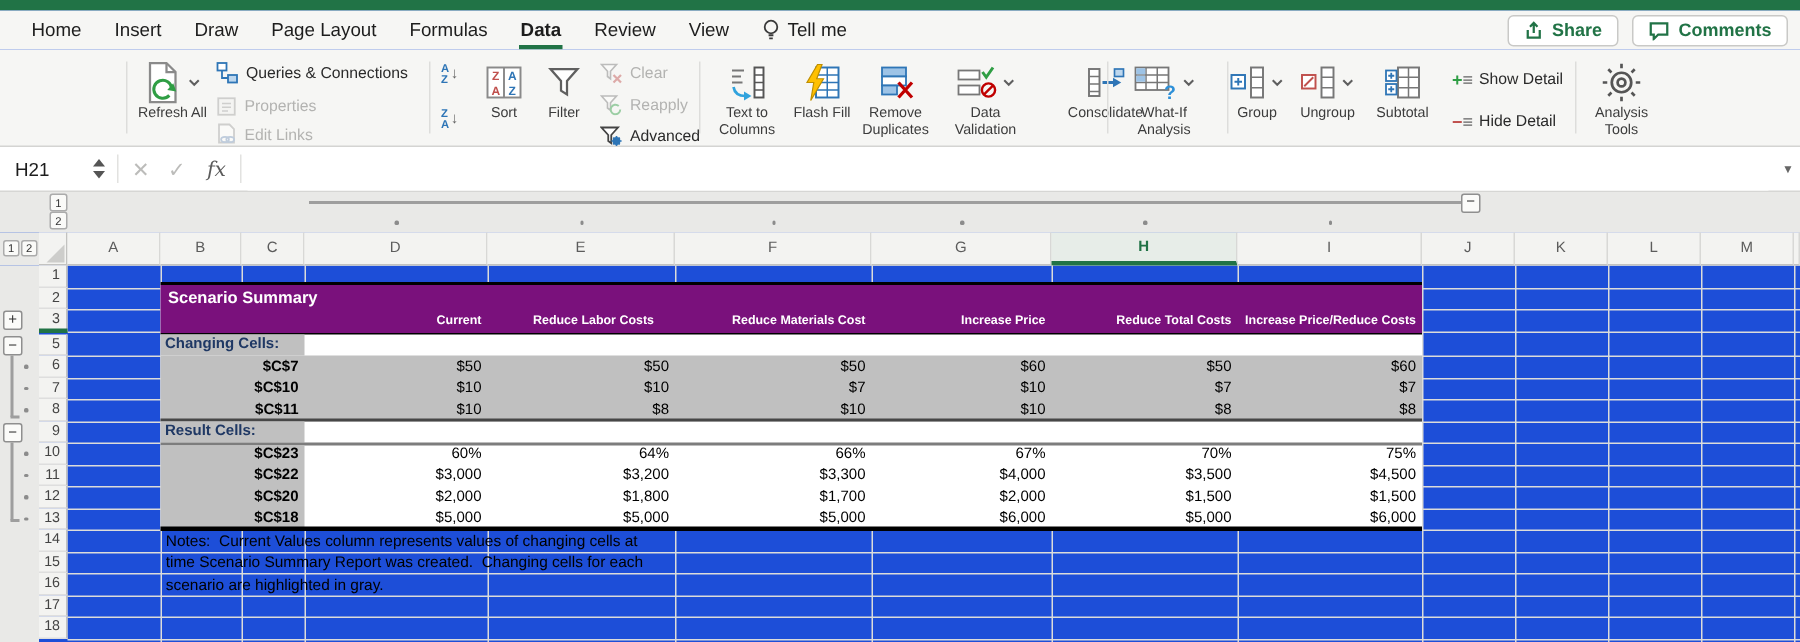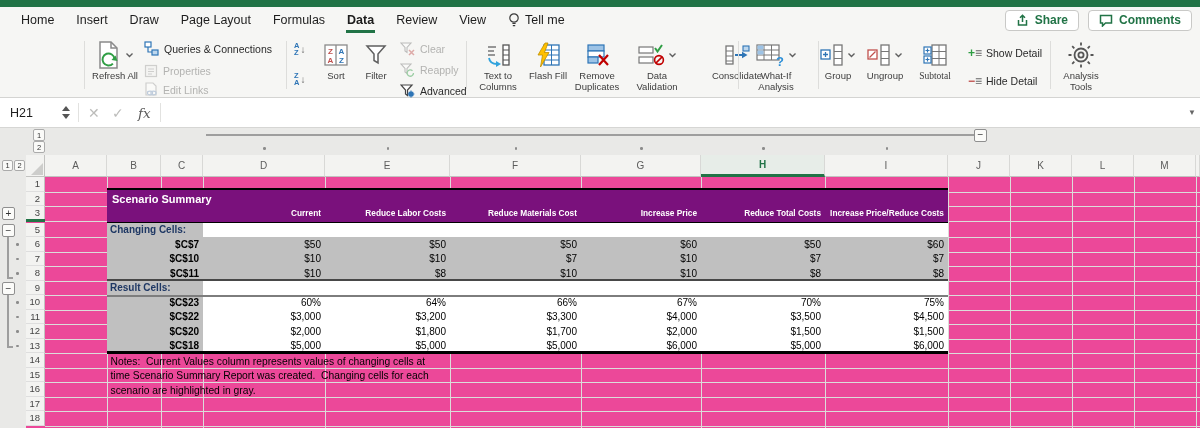--- a/index.html
+++ b/index.html
@@ -1,17 +1,17 @@
 <!DOCTYPE html>
 <html><head>
 <meta charset="utf-8">
 <style>
   html,body{margin:0;padding:0;background:#fff;}
   #app{position:relative;width:1200px;height:428px;overflow:hidden;
-       font-family:"Liberation Sans",sans-serif;background:#ec4899;}
+       font-family:"Liberation Sans",sans-serif;background:#1d4ed8;}
   .abs{position:absolute;}
 
   
   #top-strip{left:0;top:0;width:1200px;height:7px;background:#217346;}
 
   
   #menubar{left:0;top:7px;width:1200px;height:26px;background:#f6f6f4;
            display:flex;align-items:center;padding:0 8px 0 10px;box-sizing:border-box;}
   #menu-items{display:flex;height:26px;}
   .menu-item{display:flex;align-items:center;gap:5px;padding:0 11px;height:26px;
@@ -359,21 +359,21 @@
           <rect x="14" y="2" width="8" height="20" fill="#fff" stroke="#777" stroke-width="1.3"></rect>
           <path d="M14 8.5 h8 M14 15.5 h8" stroke="#777" stroke-width="1.1"></path>
         </svg>
         <svg width="9" height="6">
             <path d="M1.5 1.5 L4.5 4.5 L7.5 1.5" stroke="#5f5f5f" stroke-width="1.4" fill="none"></path>
           </svg>
       </div>
       <div class="rlbl">Ungroup</div>
     </div>
 
-    <div class="rbtn" style="left:912px;width:46px;font-family:Liberation Serif, serif;">
+    <div class="rbtn" style="left:912px;width:46px;">
       <div class="ric">
         <svg width="24" height="24" viewBox="0 0 24 24">
           <rect x="9" y="2" width="14" height="20" fill="#fff" stroke="#777" stroke-width="1.3"></rect>
           <path d="M9 8.5 h14 M9 15.5 h14 M16 2 v20" stroke="#777" stroke-width="1"></path>
           <rect x="1" y="4" width="7" height="7" fill="#fff" stroke="#2e75b6" stroke-width="1.2"></rect>
           <path d="M4.5 5.5 v4 M2.5 7.5 h4" stroke="#2e75b6" stroke-width="1.2"></path>
           <rect x="1" y="13" width="7" height="7" fill="#fff" stroke="#2e75b6" stroke-width="1.2"></rect>
           <path d="M4.5 14.5 v4 M2.5 16.5 h4" stroke="#2e75b6" stroke-width="1.2"></path>
         </svg>
       </div>
@@ -488,21 +488,21 @@
       <div class="gl" style="left: 45px; top: 382px; width: 1155px; height: 1px; position: absolute;"></div>
       <div class="gl" style="left: 45px; top: 396.5px; width: 1155px; height: 1px; position: absolute;"></div>
       <div class="gl" style="left: 45px; top: 411px; width: 1155px; height: 1px; position: absolute;"></div>
       <div class="gl" style="left: 45px; top: 425.5px; width: 1155px; height: 1px; position: absolute;"></div>
       <div class="blk" style="left: 107px; top: 188px; width: 841px; height: 165px; background: rgb(255, 255, 255); position: absolute;"></div>
       <div class="blk" style="left: 107px; top: 188px; width: 841px; height: 2px; background: rgb(0, 0, 0); position: absolute;"></div>
       <div class="blk" style="left: 107px; top: 190px; width: 841px; height: 31.5px; background: rgb(122, 17, 124); position: absolute;"></div>
       <div class="blk" style="left: 107px; top: 221.5px; width: 841px; height: 1.5px; background: rgb(0, 0, 0); position: absolute;"></div>
       <div class="tcell b" style="left: 112px; top: 192.5px; width: 200px; color: rgb(255, 255, 255); font-size: 11px; line-height: 13px; height: 13px; position: absolute;">Scenario Summary</div>
       <div class="tbl-chdr" style="left: 195px; top: 208px; width: 126px; position: absolute;">Current</div>
-      <div class="tbl-chdr" style="left: 320px; top: 208px; width: 126px; position: absolute;">Reduce Labor Costs</div>
+      <div class="tbl-chdr" style="left: 310px; top: 208px; width: 126px; position: absolute;">Reduce Labor Costs</div>
       <div class="tbl-chdr" style="left: 451px; top: 208px; width: 126px; position: absolute;">Reduce Materials Cost</div>
       <div class="tbl-chdr" style="left: 571px; top: 208px; width: 126px; position: absolute;">Increase Price</div>
       <div class="tbl-chdr" style="left: 695px; top: 208px; width: 126px; position: absolute;">Reduce Total Costs</div>
       <div class="tbl-chdr" style="left: 818px; top: 208px; width: 126px; position: absolute;">Increase Price/Reduce Costs</div>
       <div class="sec-label" style="left: 107px; top: 223px; width: 96px; height: 14px; background: rgb(192, 192, 192); position: absolute;">Changing Cells:</div>
       <div class="blk" style="left: 107px; top: 237px; width: 841px; height: 43.5px; background: rgb(192, 192, 192); position: absolute;"></div>
       <div class="blk" style="left: 107px; top: 279.2px; width: 841px; height: 1.6px; background: rgb(71, 71, 71); position: absolute;"></div>
       <div class="sec-label" style="left: 107px; top: 280.8px; width: 96px; height: 14px; background: rgb(192, 192, 192); position: absolute;">Result Cells:</div>
       <div class="blk" style="left: 107px; top: 294.6px; width: 841px; height: 2px; background: rgb(125, 125, 125); position: absolute;"></div>
       <div class="blk" style="left: 107px; top: 296.6px; width: 96px; height: 55px; background: rgb(192, 192, 192); position: absolute;"></div>

